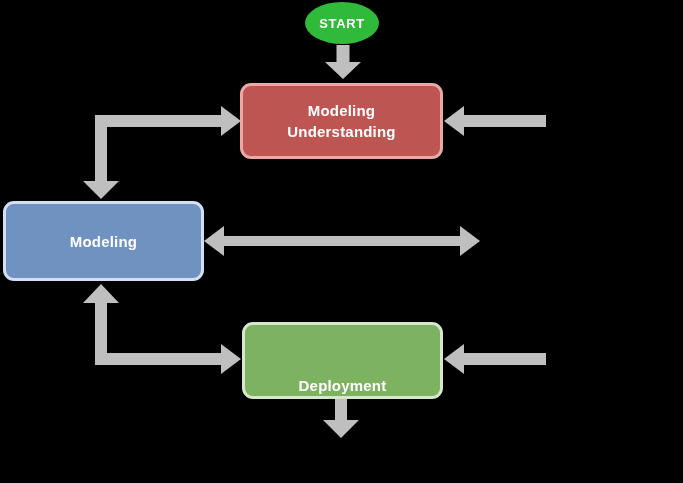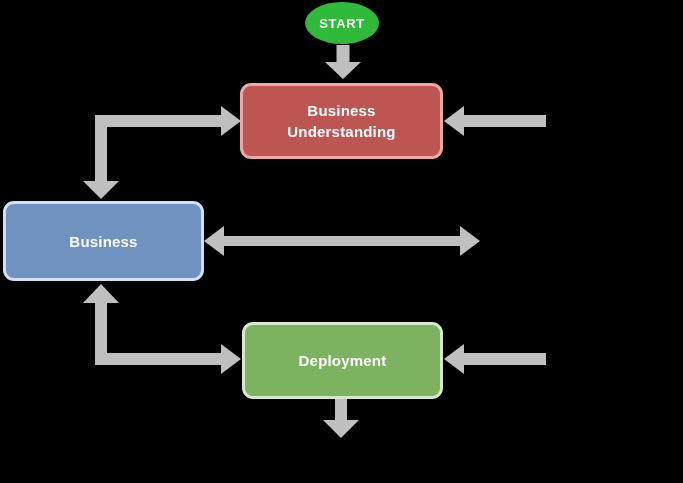--- a/index.html
+++ b/index.html
@@ -100,26 +100,26 @@
     <g>
       <path d="M335,399 h12 v21 h12 l-18,18 l-18,-18 h12 z"></path>
     </g>
   </svg>
 
   <div id="n-start" class="node ellipse" style="background: rgb(47, 186, 57); border-color: rgb(47, 186, 57);">
     <span>START</span>
   </div>
 
   <div id="n-business" class="node rect" style="background: rgb(189, 85, 82); border-color: rgb(235, 169, 165);">
-    <span>Business Understanding</span>
+    <span>Modeling Understanding</span>
   </div>
 
   <div id="n-modeling" class="node rect" style="background: rgb(111, 146, 193); border-color: rgb(211, 224, 244);">
-    <span>Business</span>
+    <span>Modeling</span>
   </div>
 
 
-  <div id="n-deployment" class="node rect" style="background: rgb(125, 179, 96); border-color: rgb(215, 231, 206);">
+  <div id="n-deployment" class="node rect" style="background: rgb(125, 179, 96); border-color: rgb(215, 231, 206); align-items: flex-end;">
     <span>Deployment</span>
   </div>
 
 
 </div>
 
 </body></html>

